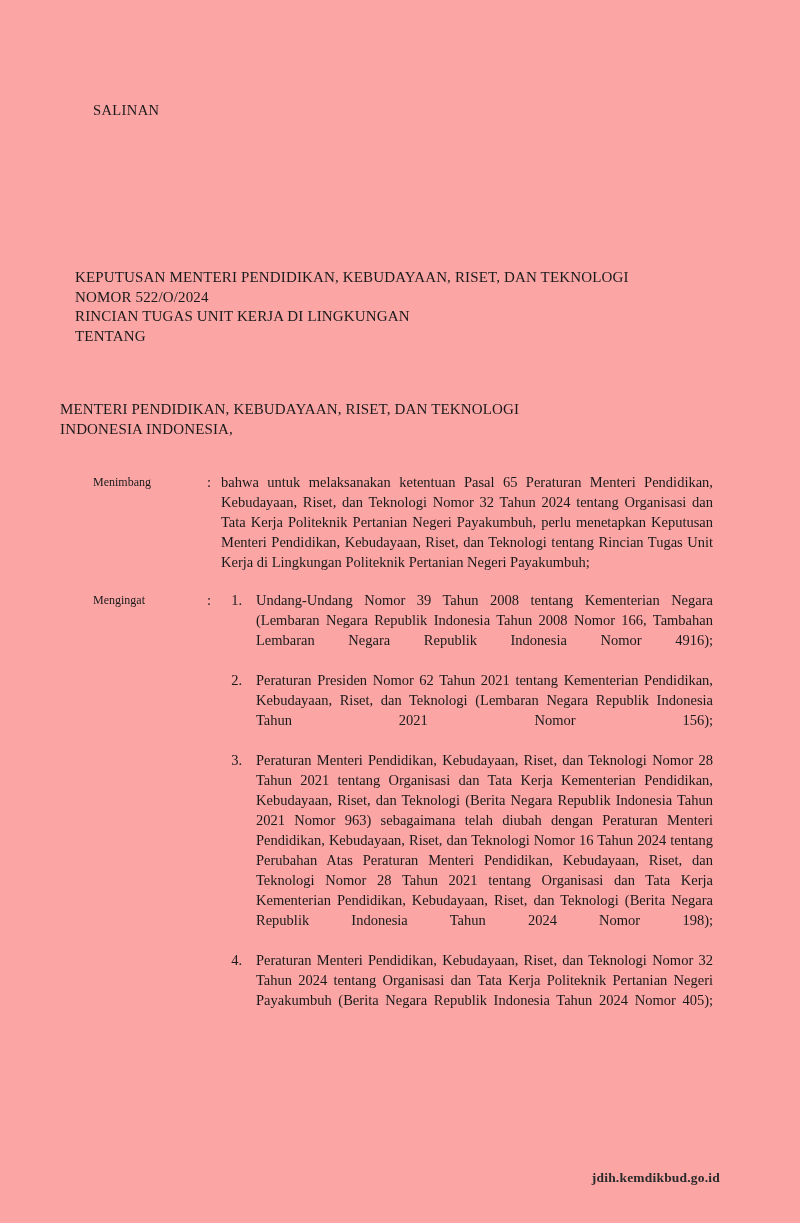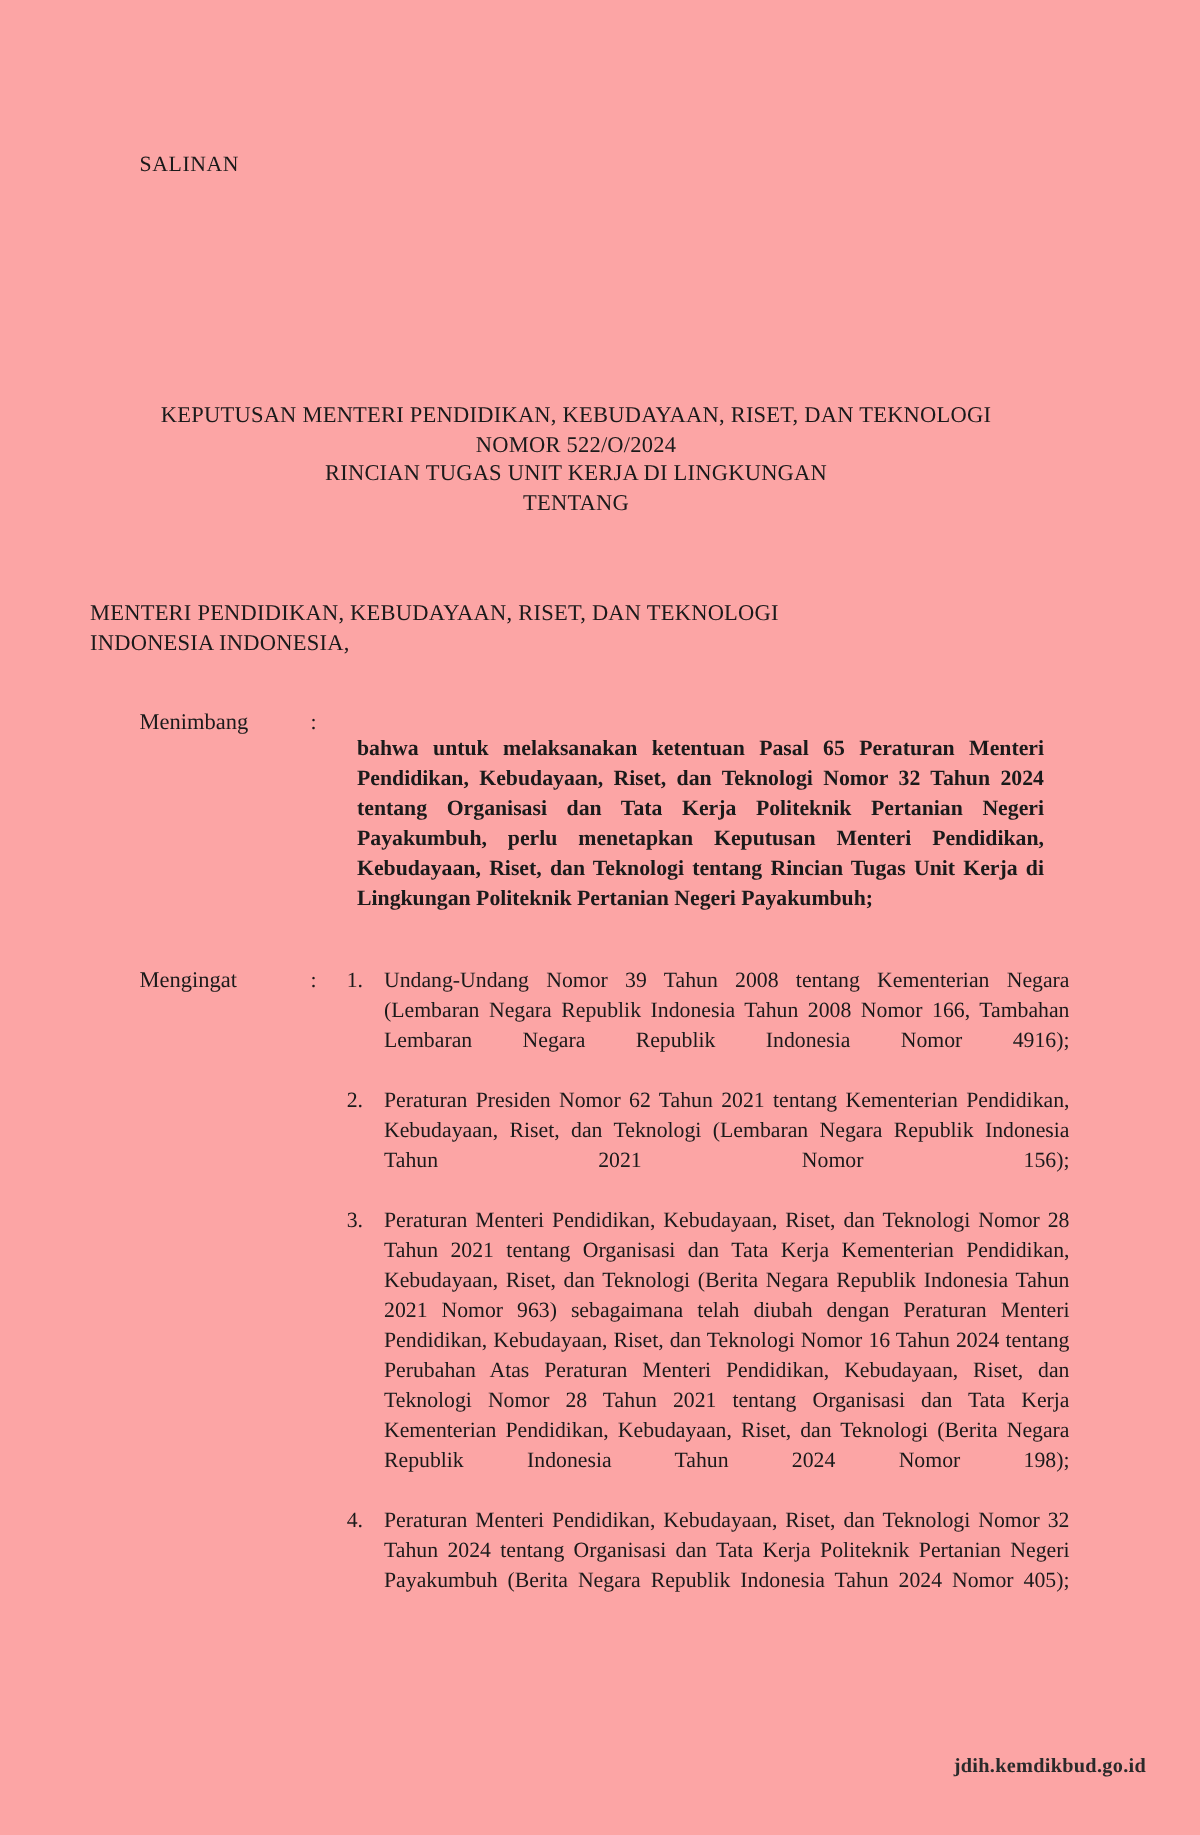--- a/index.html
+++ b/index.html
@@ -28,24 +28,23 @@
     top: 103px;
     font-size: 14.5px;
     letter-spacing: 0.4px;
     line-height: 1;
     white-space: nowrap;
   }
 
   
   .title-block {
     position: absolute;
-    left: 44px;
+    left: 75px;
     top: 268px;
     width: 680px;
-    text-align: center;
   }
   .title-line {
     font-size: 15px;
     line-height: 19.5px;
     letter-spacing: 0.15px;
     white-space: nowrap;
   }
 
   
   .minister-block {
@@ -69,40 +68,39 @@
     width: 620px;
   }
   .clause {
     display: flex;
     align-items: flex-start;
     margin-bottom: 18px;
   }
   .clause-label {
     width: 114px;
     flex: 0 0 114px;
-    font-size: 15px;
+    font-size: 12px;
     line-height: 20px;
   }
   .clause-colon {
     width: 14px;
     flex: 0 0 14px;
     font-size: 14.5px;
     line-height: 20px;
   }
   .clause-body {
     flex: 1 1 auto;
     font-size: 14.5px;
     line-height: 20px;
     text-align: justify;
     text-justify: inter-word;
     hyphens: none;
   }
   .clause-body p {
-    margin: 17px;
-    font-weight: bold;
+    margin: 0;
   }
 
   
   .num-list {
     display: block;
   }
   .num-item {
     display: flex;
     align-items: flex-start;
   }
@@ -132,21 +130,21 @@
     text-align-last: left;
   }
 
   
   .footer {
     position: absolute;
     left: 0;
     top: 1168px;
     width: 800px;
     text-align: right;
-    padding-right: 36px;
+    padding-right: 80px;
     box-sizing: border-box;
   }
   .footer-text {
     font-size: 13.5px;
     font-weight: bold;
     letter-spacing: 0.2px;
     color: #2a2a2a;
   }
 </style>
 </head>

